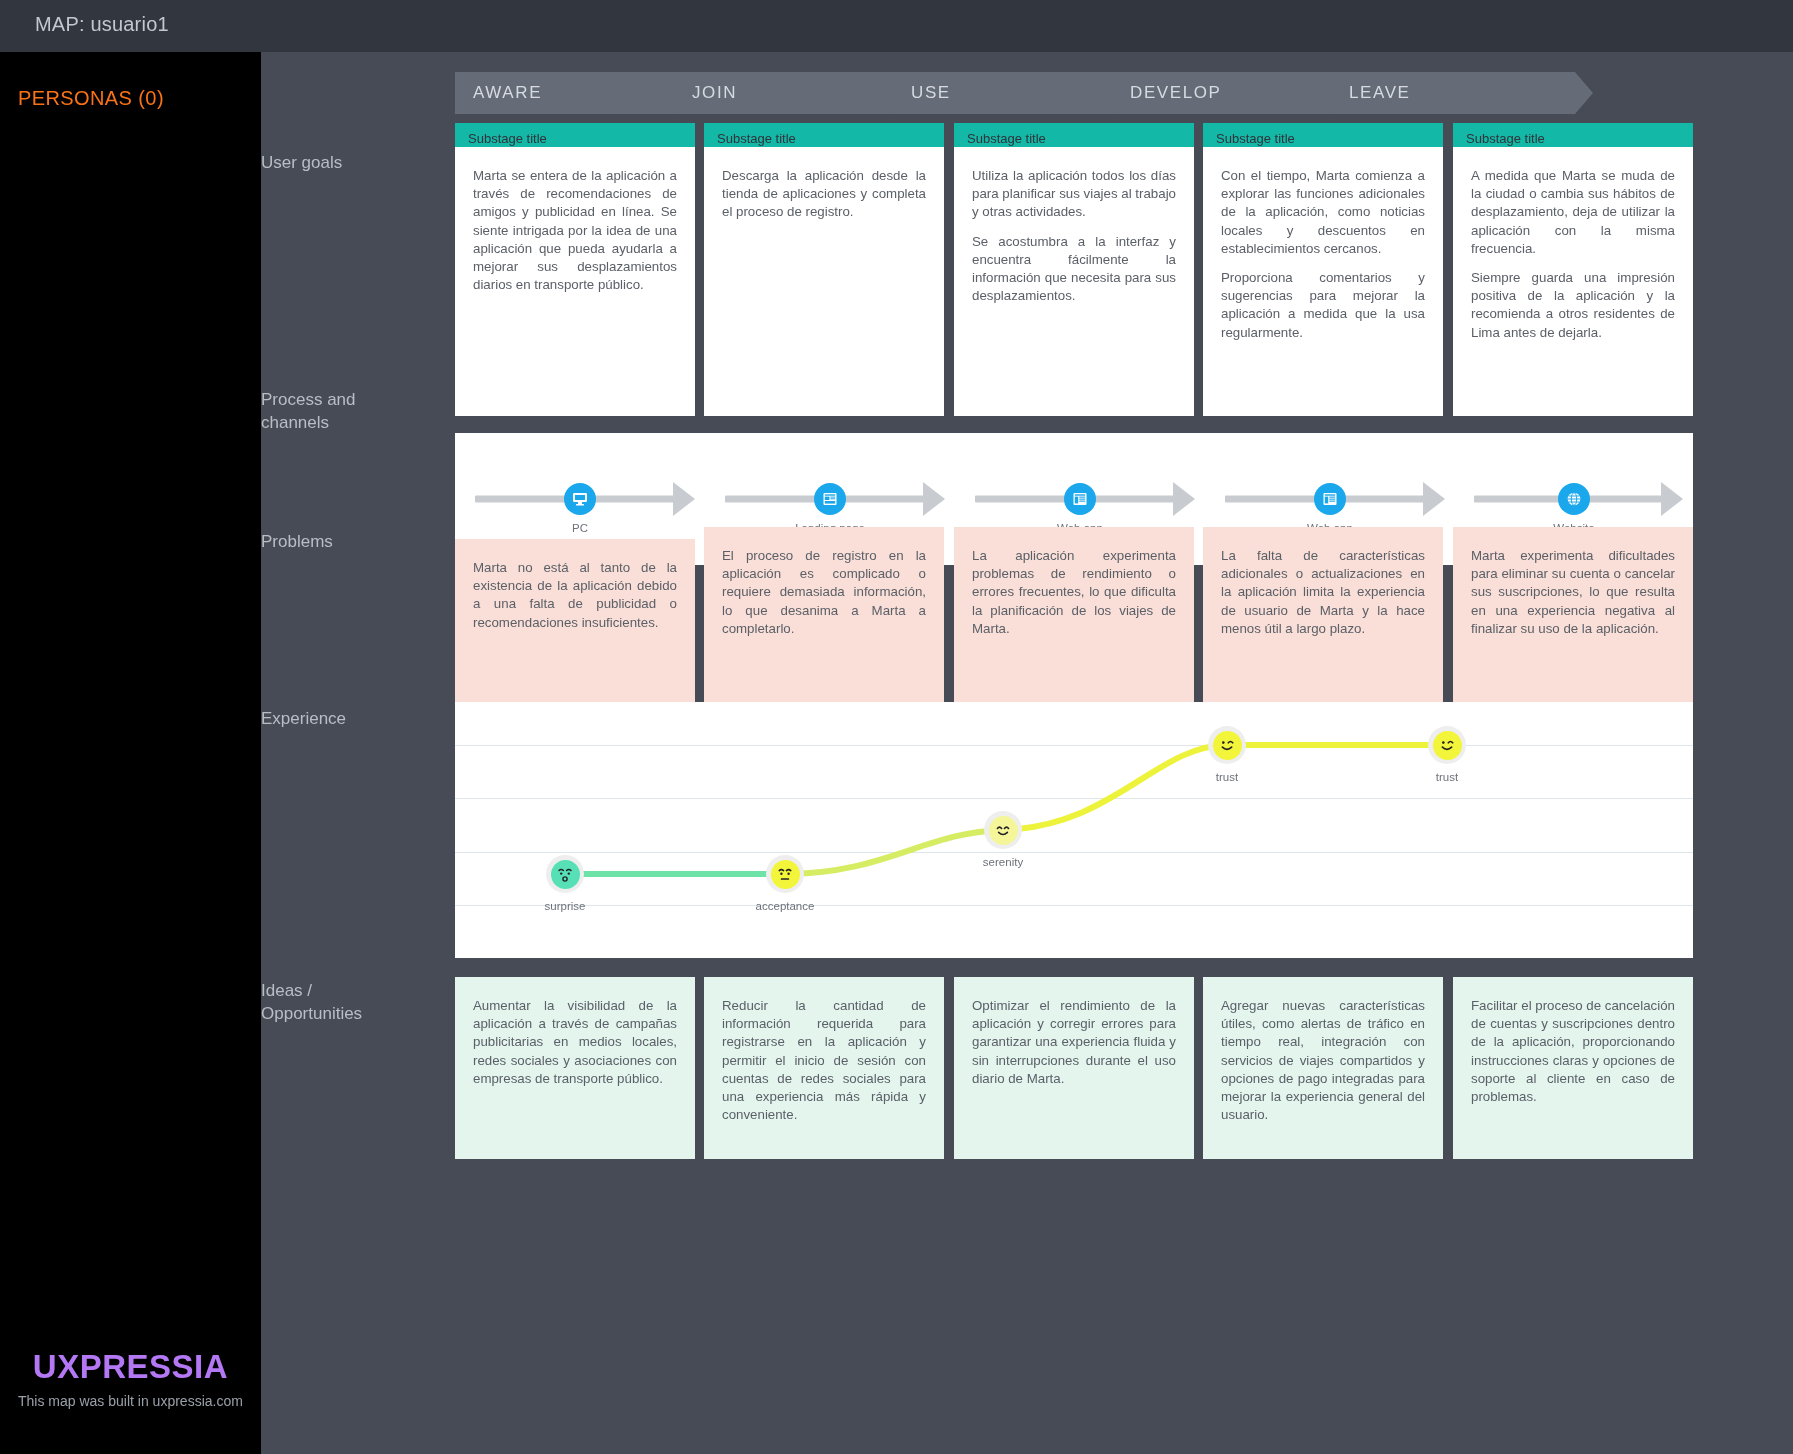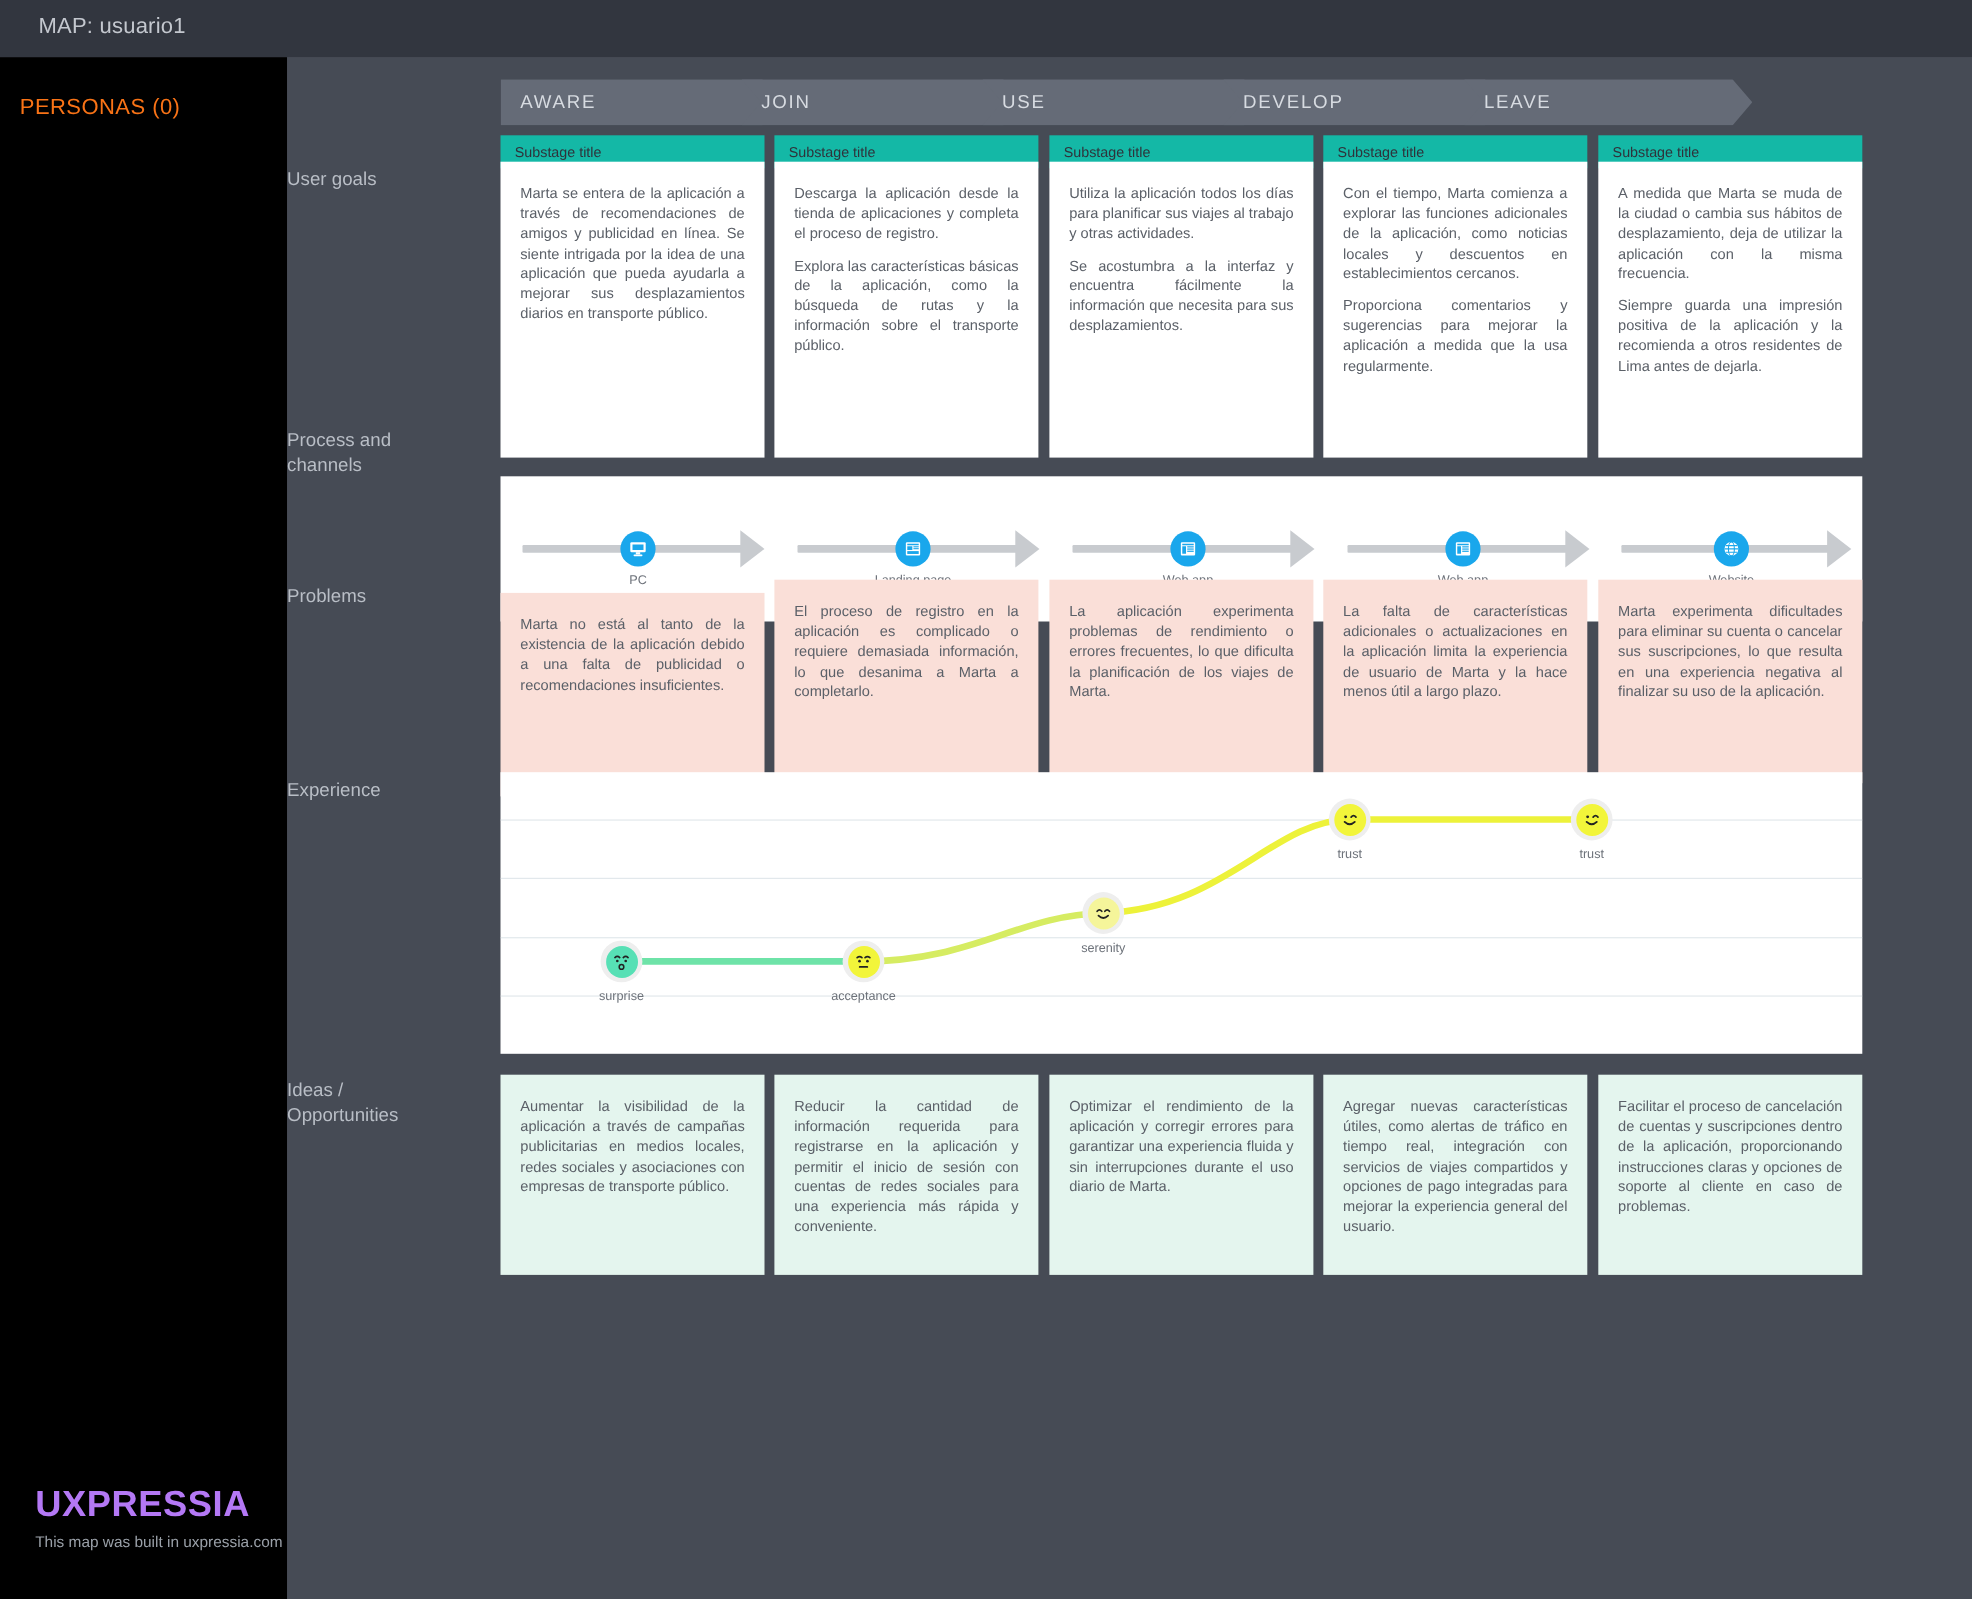--- a/index.html
+++ b/index.html
@@ -24,21 +24,21 @@
   
   .rail {
     position: absolute; left: 0; top: 52px; width: 261px; height: 1402px;
     background: #000000;
   }
   .rail .personas {
     position: absolute; left: 18px; top: 35px;
     font-size: 20px; color: #f97316; letter-spacing: .4px;
   }
   .brand {
-    position: absolute; left: 32px; bottom: 45px;
+    position: absolute; left: 18px; bottom: 45px; text-align: center;
   }
   .brand .logo {
     font-size: 33px; font-weight: bold; color: #b478f5;
     letter-spacing: .5px; line-height: 1;
   }
   .brand .tagline {
     margin-top: 10px; font-size: 14px; color: #9aa0a8;
   }
 
   
@@ -219,21 +219,20 @@
       </div>
     <div class="substage" style="left:1192px; top:71px; width:240px;">
         <span class="lbl">Substage title</span>
       </div>
 
     <div class="card" style="left:194px;  top:95px; width:240px; height:269px;">
       <p>Marta se entera de la aplicación a través de recomendaciones de amigos y publicidad en línea. Se siente intrigada por la idea de una aplicación que pueda ayudarla a mejorar sus desplazamientos diarios en transporte público.</p>
     </div>
     <div class="card" style="left:443px;  top:95px; width:240px; height:269px;">
       <p>Descarga la aplicación desde la tienda de aplicaciones y completa el proceso de registro.</p>
-      <p>Explora las características básicas de la aplicación, como la búsqueda de rutas y la información sobre el transporte público.</p>
     </div>
     <div class="card" style="left:693px;  top:95px; width:240px; height:269px;">
       <p>Utiliza la aplicación todos los días para planificar sus viajes al trabajo y otras actividades.</p>
       <p>Se acostumbra a la interfaz y encuentra fácilmente la información que necesita para sus desplazamientos.</p>
     </div>
     <div class="card" style="left:942px;  top:95px; width:240px; height:269px;">
       <p>Con el tiempo, Marta comienza a explorar las funciones adicionales de la aplicación, como noticias locales y descuentos en establecimientos cercanos.</p>
       <p>Proporciona comentarios y sugerencias para mejorar la aplicación a medida que la usa regularmente.</p>
     </div>
     <div class="card" style="left:1192px; top:95px; width:240px; height:269px;">

